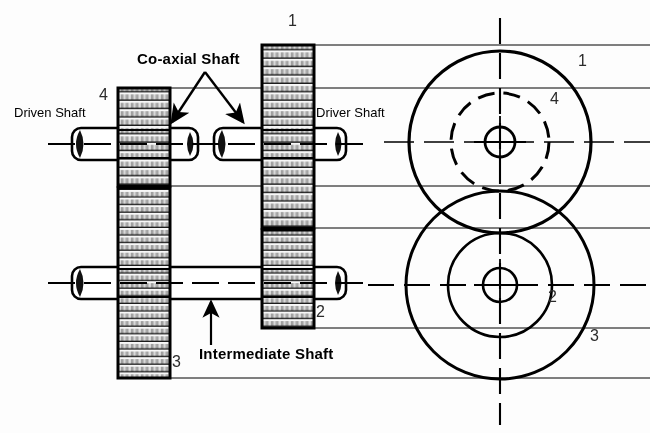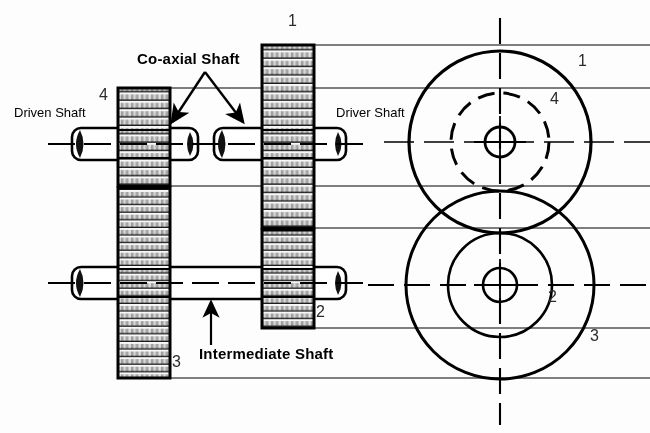--- a/index.html
+++ b/index.html
@@ -169,21 +169,21 @@
     </g>
 
     <g stroke="#000" stroke-width="2.2" fill="none">
       <line x1="211" y1="345" x2="211" y2="302" marker-end="url(#arrowEnd)"></line>
     </g>
 
   </svg>
 
   <div class="lbl lbl-plain" style="left:14px; top:105px;">Driven Shaft</div>
 
-  <div class="lbl lbl-plain" style="left:316px; top:105px;padding-left:20px;">Driver Shaft</div>
+  <div class="lbl lbl-plain" style="left:296px; top:105px;padding-left:20px;">Driver Shaft</div>
 
   <div class="lbl lbl-bold" style="left:199px; top:345px;">Intermediate Shaft</div>
 
   <div class="lbl lbl-bold" style="left:137px; top:50px;">Co-axial Shaft</div>
 
   <div class="lbl lbl-num" style="left:288px; top:12px;">1</div>
 
   <div class="lbl lbl-num" style="left:99px; top:86px;">4</div>
 
   <div class="lbl lbl-num" style="left:316px; top:303px;">2</div>

